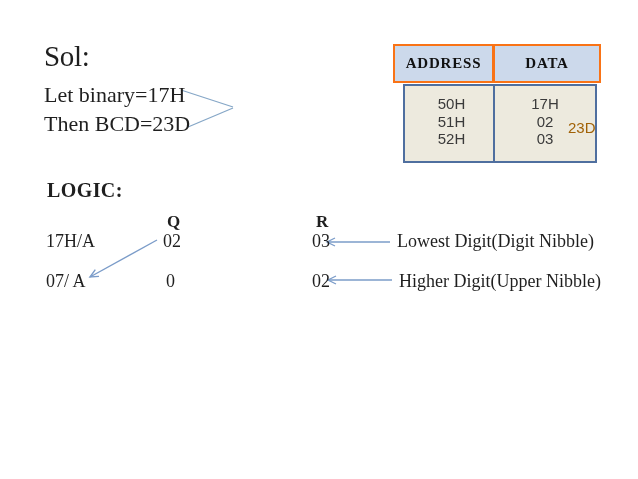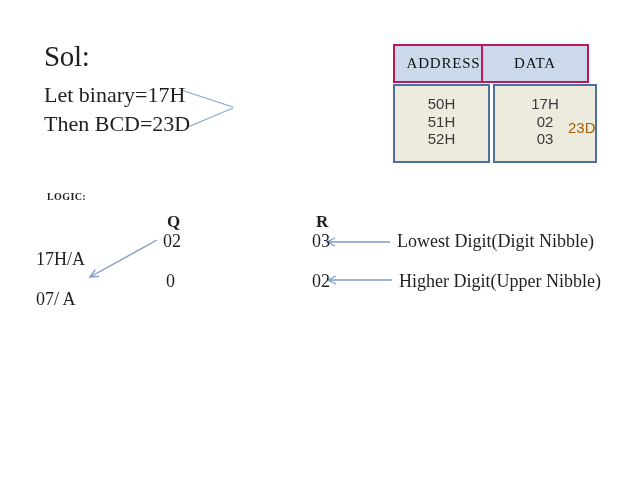--- a/index.html
+++ b/index.html
@@ -10,40 +10,40 @@
   .abs{position:absolute;white-space:nowrap;}
   .sol{left:44px;top:40px;font-size:29px;letter-spacing:-0.3px;}
   .line1{left:44px;top:82px;font-size:22px;}
   .line2{left:44px;top:111px;font-size:22px;}
   .membox{
     left:238px;top:90px;width:116px;height:46px;
     border:2px solid #4c6f9c;display:flex;align-items:center;justify-content:center;
     font-size:22px;background:#ffffff;
   }
   .thdr{
-    border:2px solid #be185d;background:#ccd9eb;
+    border:2px solid #f97316;background:#ccd9eb;
     display:flex;align-items:center;justify-content:center;
-    font-size:15px;font-weight:normal;letter-spacing:0.8px;color:#111;
+    font-size:15px;font-weight:bold;letter-spacing:0.8px;color:#111;
   }
   .thdr.addr{left:393px;top:44px;width:97px;height:35px;}
-  .thdr.data{left:481px;top:44px;width:104px;height:35px;}
+  .thdr.data{left:493px;top:44px;width:104px;height:35px;}
   .tbody{
     border:2px solid #4f6f9f;background:#edeade;
     font-family:"Liberation Sans", sans-serif;font-size:15px;color:#3a3a3a;
     text-align:center;line-height:17.5px;padding-top:9px;box-sizing:border-box;
   }
-  .tbody.addr{left:393px;top:84px;width:97px;height:79px;}
+  .tbody.addr{left:403px;top:84px;width:97px;height:79px;}
   .tbody.data{left:493px;top:84px;width:104px;height:79px;}
   .label23d{left:568px;top:119px;font-family:"Liberation Sans", sans-serif;font-size:15px;color:#a16207;}
-  .logichdr{left:47px;top:191px;font-size:10px;font-weight:bold;letter-spacing:0.4px;}
+  .logichdr{left:47px;top:179px;font-size:20px;font-weight:bold;letter-spacing:0.4px;}
   .colq{left:167px;top:212px;font-size:17px;font-weight:bold;}
   .colr{left:316px;top:212px;font-size:17px;font-weight:bold;}
   .cell{font-size:18px;}
   .r1{top:231px;} .r2{top:271px;}
-  .op{left:36px;margin-top:18px;} .q1{left:163px;} .q2{left:166px;} .rr{left:312px;}
+  .op{left:46px;} .q1{left:163px;} .q2{left:166px;} .rr{left:312px;}
   .note1{left:397px;} .note2{left:399px;font-family:Liberation Serif, serif;}
   svg.overlay{position:absolute;left:0;top:0;pointer-events:none;}
 </style>
 </head>
 <body>
 
 <div class="slide">
 
   <svg class="overlay" width="638" height="479" viewBox="0 0 638 479">
 

